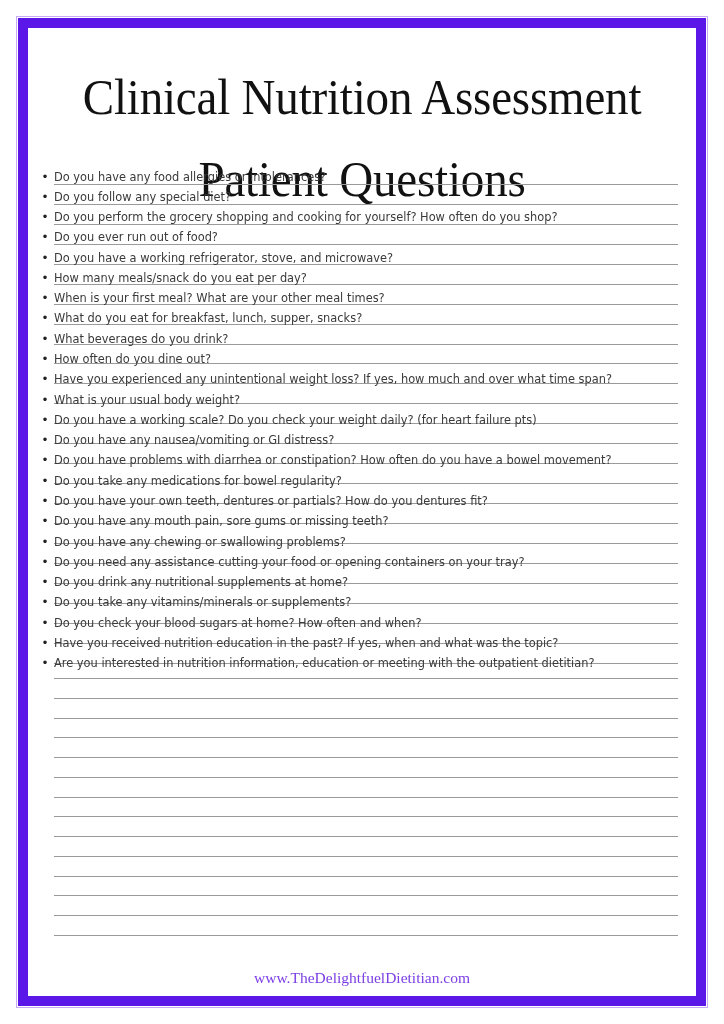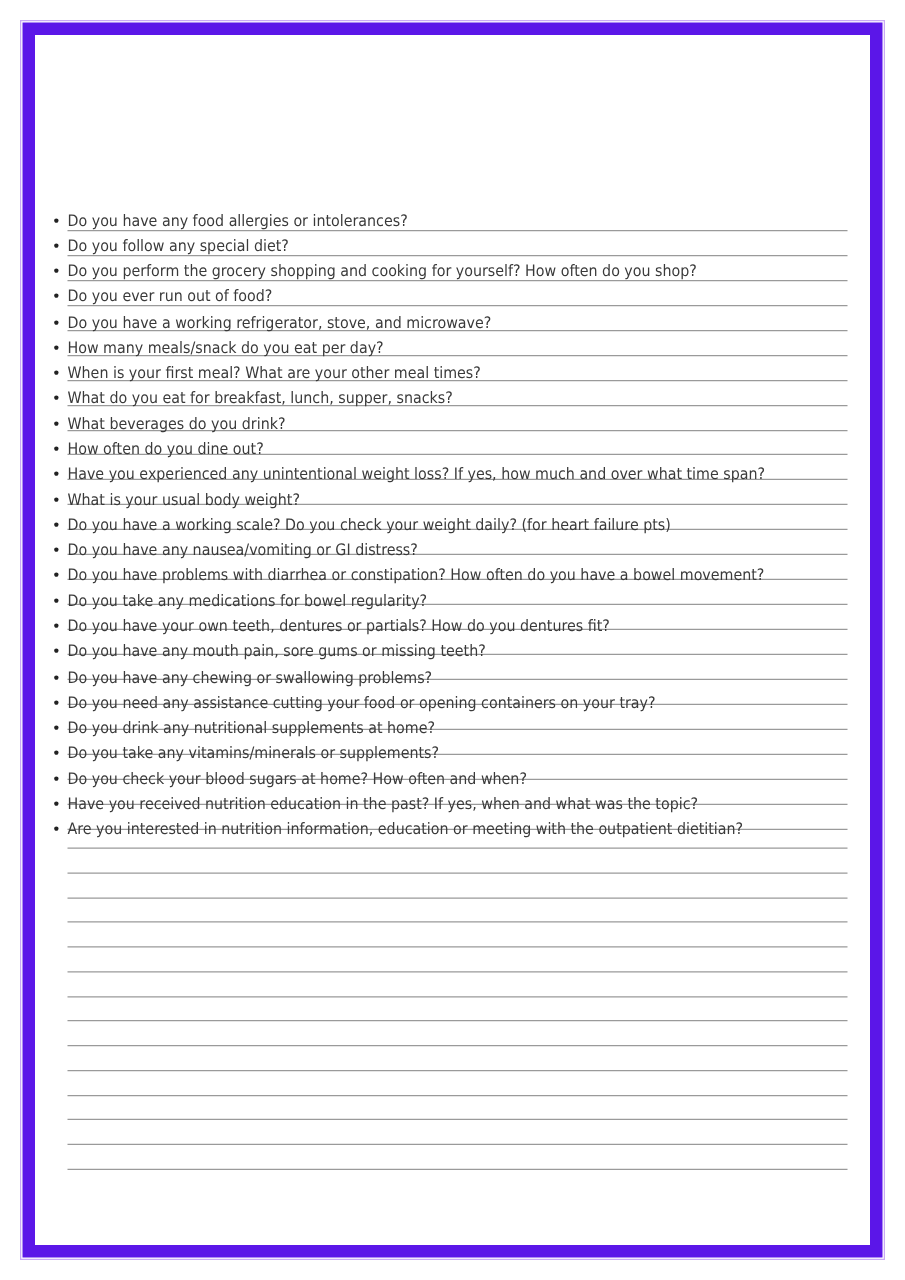--- a/index.html
+++ b/index.html
@@ -131,20 +131,24 @@
   }
 </style>
 </head>
 <body>
 
 <div id="page" style="background: rgb(255, 255, 255);">
 
   <div id="frame-glow"></div>
   <div id="frame" style="border-color: rgb(91, 22, 232);"></div>
 
+  <div id="title">
+    <span class="tline">Clinical Nutrition Assessment</span>
+    <span class="tline">Patient Questions</span>
+  </div>
 
   <div id="questions">
       <div class="q-row" style="top: 166.5px;">
         <div class="q-rule" style="top: 17.4px; border-top-color: rgb(154, 154, 154);"></div>
         <span class="q-bullet" style="top: 2px;">•</span>
         <span class="q-text" style="top: 2px; color: rgb(58, 58, 58);">Do you have any food allergies or intolerances?</span>
       </div>
       <div class="q-row" style="top: 186.78px;">
         <div class="q-rule" style="top: 17.075px; border-top-color: rgb(154, 154, 154);"></div>
         <span class="q-bullet" style="top: 2px;">•</span>
@@ -274,14 +278,15 @@
       <div class="blank-rule" style="top: 796.5px; border-top-color: rgb(154, 154, 154);"></div>
       <div class="blank-rule" style="top: 816.25px; border-top-color: rgb(154, 154, 154);"></div>
       <div class="blank-rule" style="top: 836px; border-top-color: rgb(154, 154, 154);"></div>
       <div class="blank-rule" style="top: 855.75px; border-top-color: rgb(154, 154, 154);"></div>
       <div class="blank-rule" style="top: 875.5px; border-top-color: rgb(154, 154, 154);"></div>
       <div class="blank-rule" style="top: 895.25px; border-top-color: rgb(154, 154, 154);"></div>
       <div class="blank-rule" style="top: 915px; border-top-color: rgb(154, 154, 154);"></div>
       <div class="blank-rule" style="top: 934.75px; border-top-color: rgb(154, 154, 154);"></div>
     </div>
 
+  <div id="footer" style="color: rgb(123, 63, 228);">www.TheDelightfuelDietitian.com</div>
 
 </div>
 
 </body></html>

